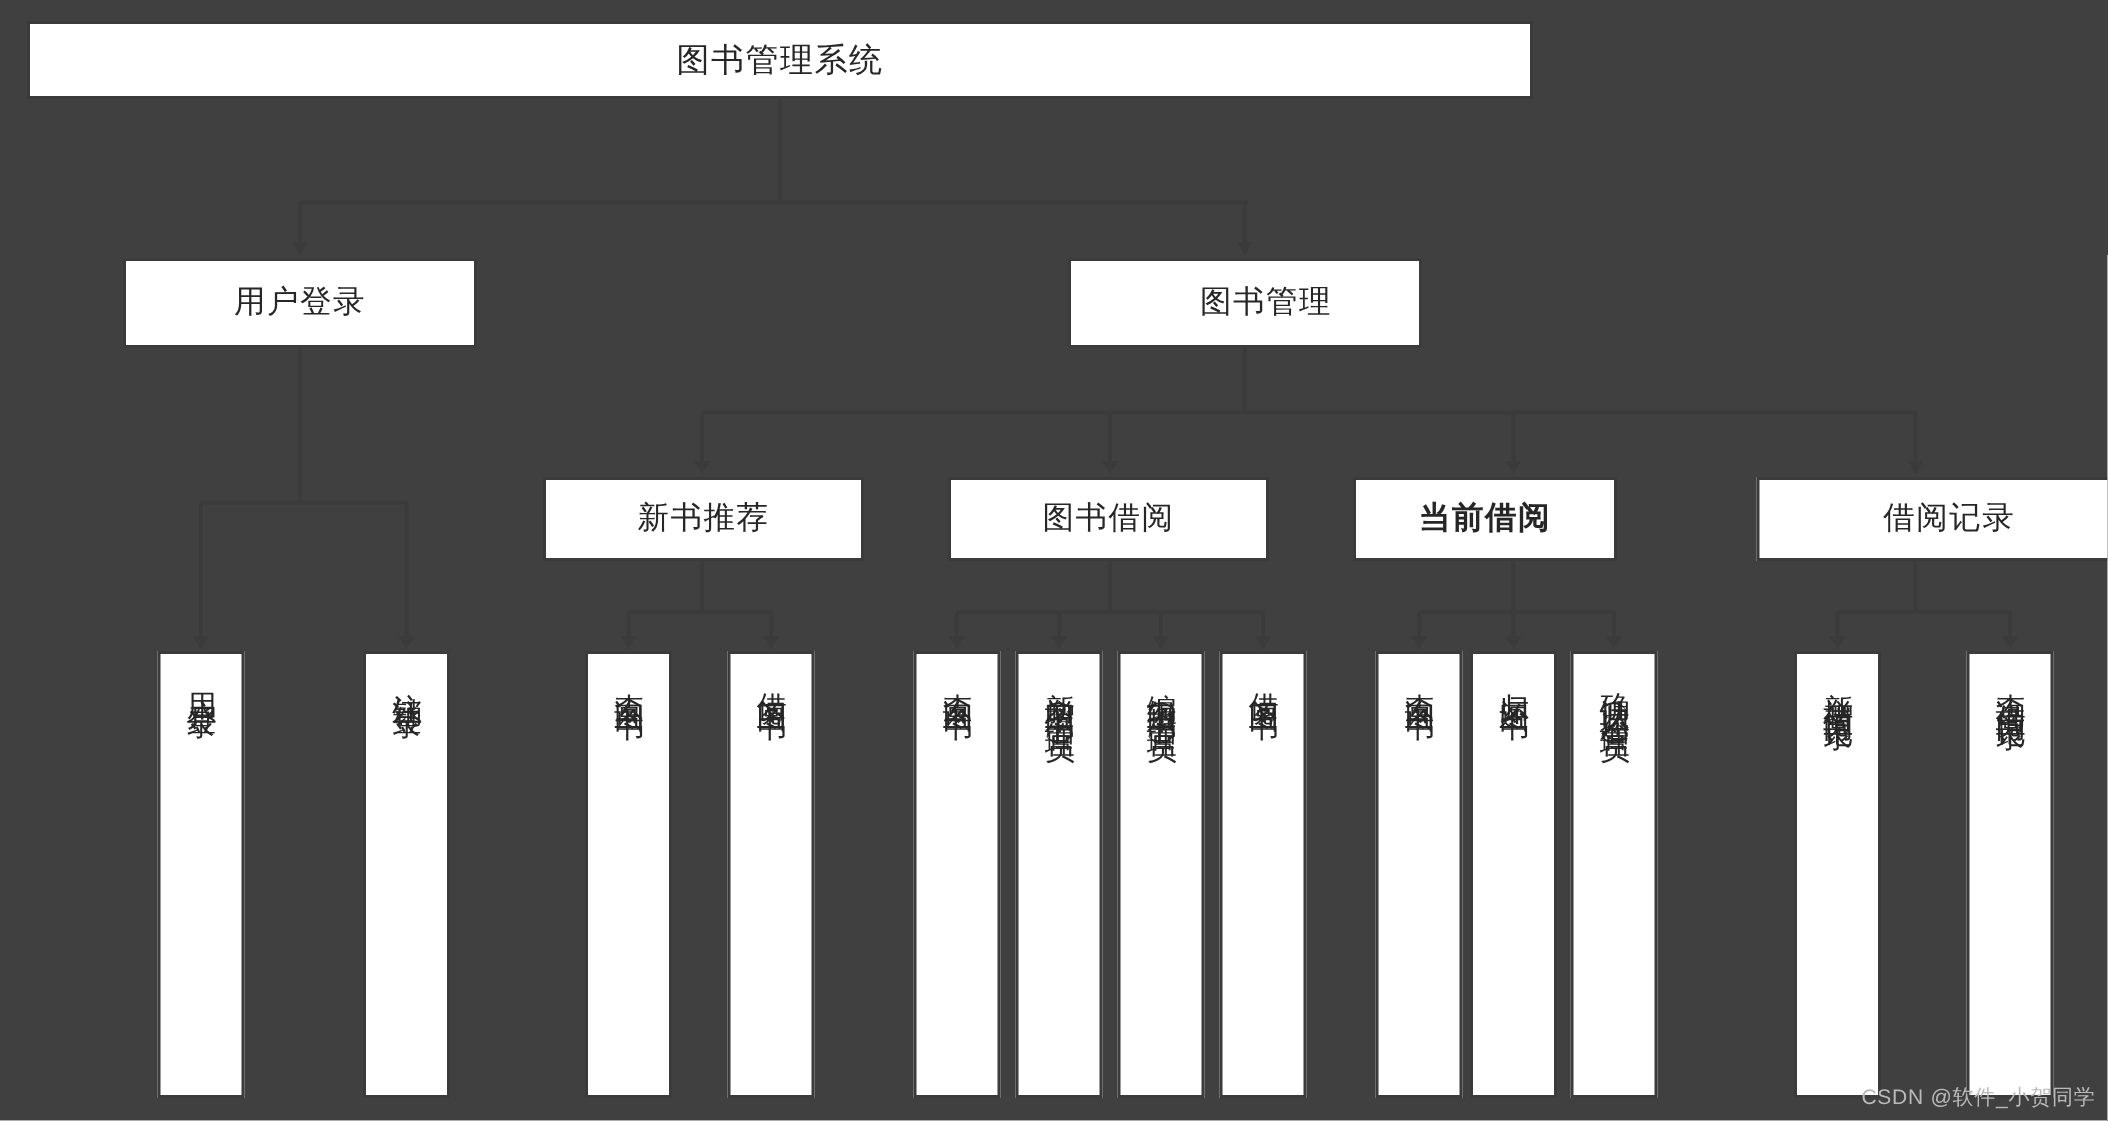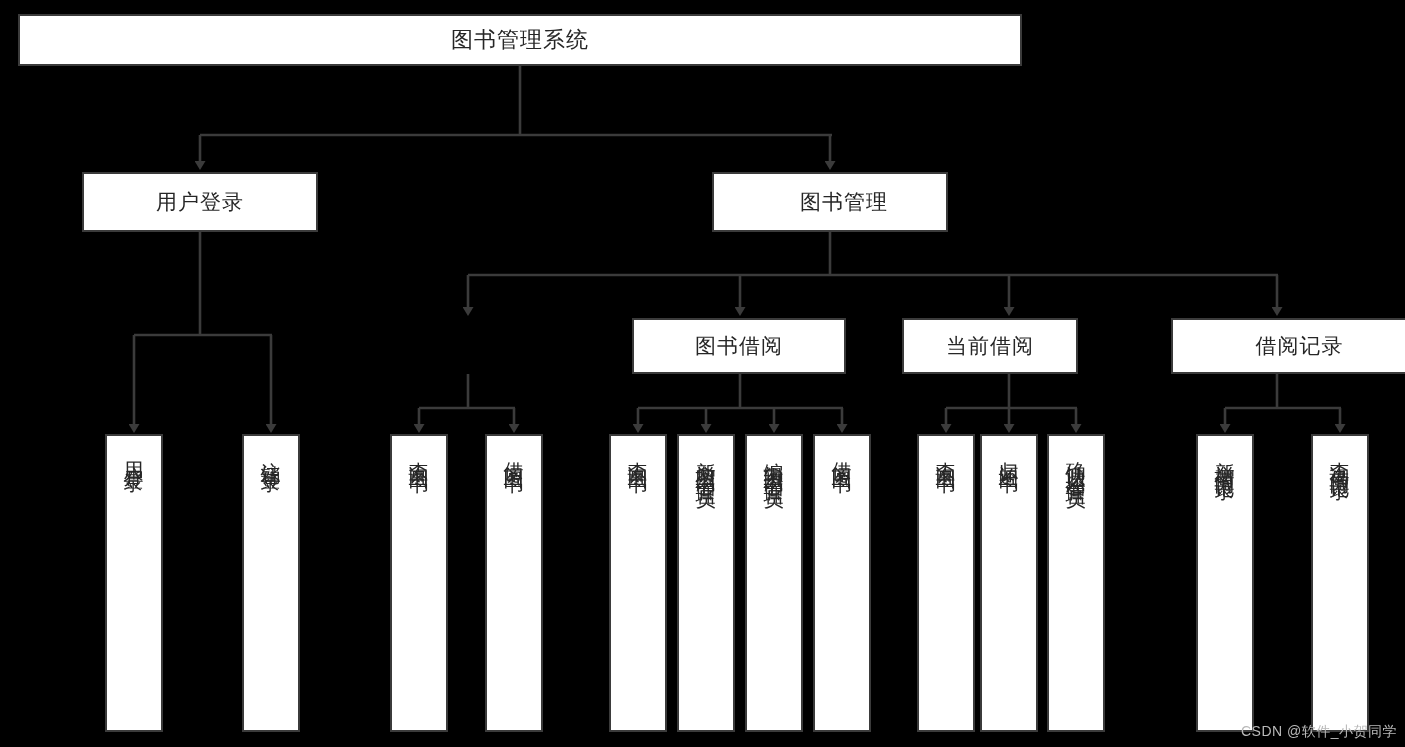--- a/index.html
+++ b/index.html
@@ -7,21 +7,21 @@
     padding: 0;
     background: #ffffff;
   }
   body {
     font-family: "Liberation Sans", "DejaVu Sans", sans-serif;
   }
   #canvas {
     position: relative;
     width: 1405px;
     height: 747px;
-    background: #000000;
+    background: #404040;
     overflow: hidden;
   }
   svg#wires {
     position: absolute;
     left: 0;
     top: 0;
     width: 1405px;
     height: 747px;
   }
   .node {
@@ -128,24 +128,27 @@
     <span class="node-label">图书管理系统</span>
   </div>
 
   <div class="node" style="left:82px; top:172px; width:236px; height:60px;">
     <span class="node-label">用户登录</span>
   </div>
   <div class="node" style="left:712px; top:172px; width:236px; height:60px;padding-left:28px;">
     <span class="node-label">图书管理</span>
   </div>
 
+  <div class="node" style="left:362px; top:318px; width:214px; height:56px;">
+    <span class="node-label">新书推荐</span>
+  </div>
   <div class="node" style="left:632px; top:318px; width:214px; height:56px;">
     <span class="node-label">图书借阅</span>
   </div>
-  <div class="node" style="left:902px; top:318px; width:176px; height:56px;">
+  <div class="node" style="left:902px; top:318px; width:176px; height:56px;font-weight:bold;">
     <span class="node-label">当前借阅</span>
   </div>
   <div class="node" style="left:1171px; top:318px; width:257px; height:56px;">
     <span class="node-label">借阅记录</span>
   </div>
 
   <div class="node leaf" style="left:105px; top:434px; width:58px; height:298px;">
     <span class="node-label">用户登录</span>
   </div>
   <div class="node leaf" style="left:242px; top:434px; width:58px; height:298px;">

